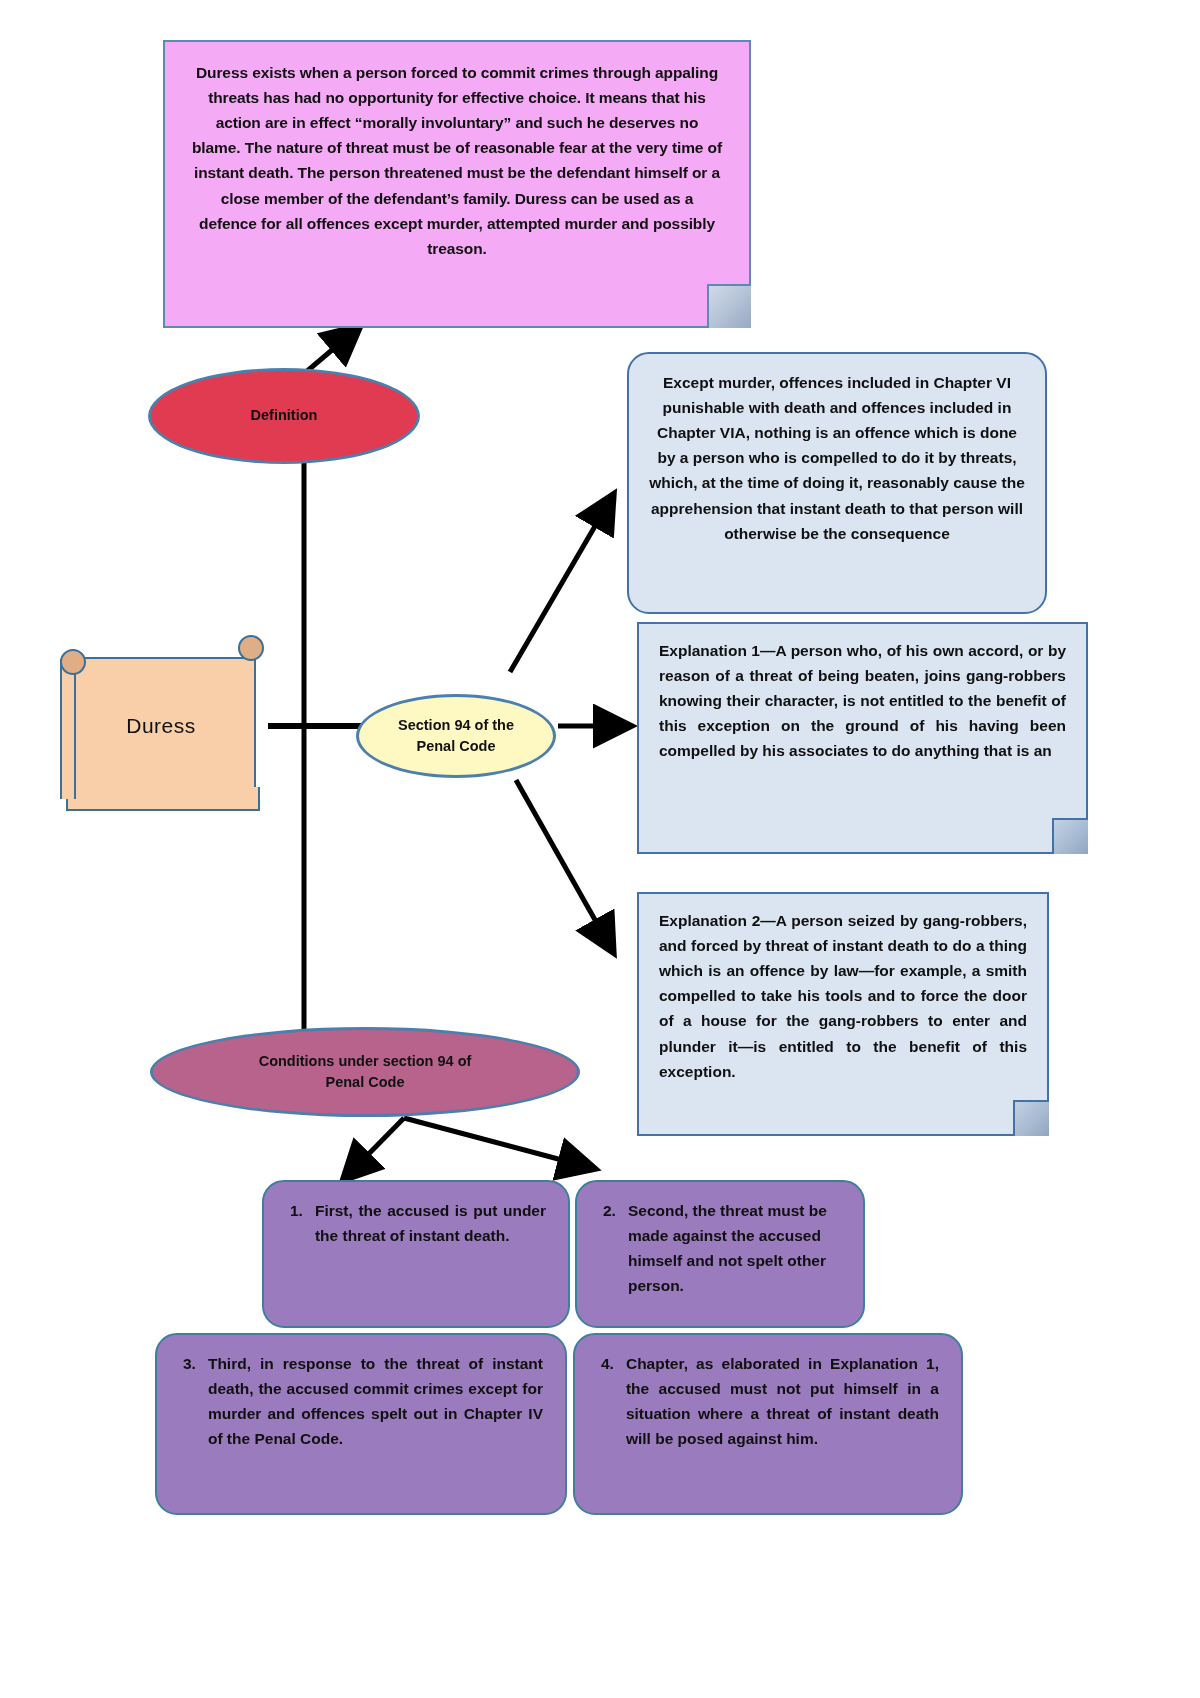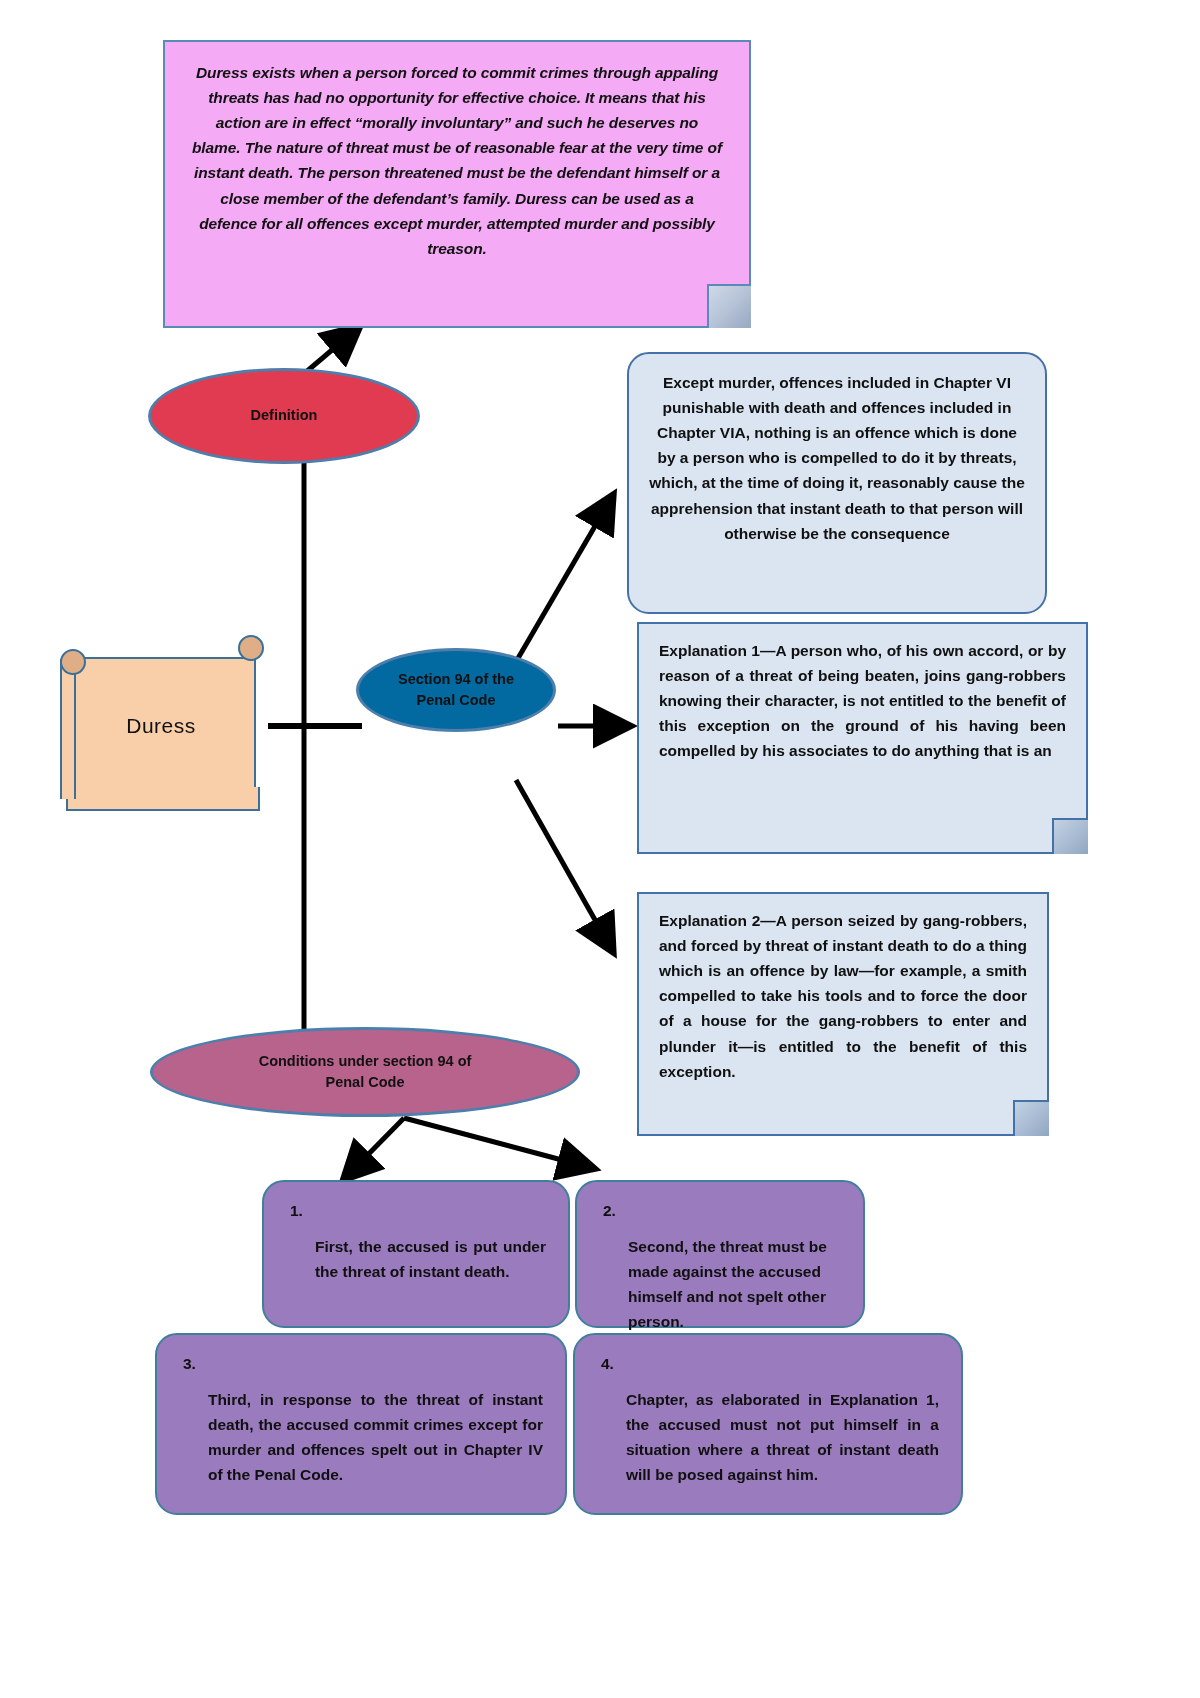--- a/index.html
+++ b/index.html
@@ -8,21 +8,20 @@
   #canvas{position:absolute;left:0;top:0;width:1200px;height:1698px;}
   .node{position:absolute;box-sizing:border-box;}
 
   
   .pink-box{
     left:163px;top:40px;width:588px;height:288px;
     background:#f4aaf5;border:2px solid #5a8bb5;
     padding:18px 26px 0 26px;
     text-align:center;line-height:1.62;font-size:15.5px;font-weight:600;
     letter-spacing:-0.1px;
-    font-style:italic;
   }
   .dogear{position:absolute;right:-2px;bottom:-2px;width:42px;height:42px;
     background:linear-gradient(135deg,#cfd9e8 0%,#b7c4d8 48%,#97a8c2 100%);
     border-left:2px solid #5a8bb5;border-top:2px solid #5a8bb5;}
 
   
   .blue-box{background:#dbe5f1;border:2px solid #4472a8;
     font-size:15.5px;line-height:1.62;font-weight:600;color:#101010;
     padding:14px 20px;box-sizing:border-box;}
   .bb1{left:627px;top:352px;width:420px;height:262px;border-radius:22px;
@@ -33,21 +32,21 @@
        text-justify:inter-word;}
   .dogear-blue{position:absolute;right:-2px;bottom:-2px;width:34px;height:34px;
     background:linear-gradient(135deg,#c3d2e4 0%,#aabdd4 50%,#90a6c0 100%);
     border-left:2px solid #4472a8;border-top:2px solid #4472a8;}
 
   
   .ell{border-radius:50%;display:flex;align-items:center;justify-content:center;
     text-align:center;font-size:14.5px;font-weight:700;border:3px solid #4d7fac;
     line-height:1.45;}
   .ell-def{left:148px;top:368px;width:272px;height:96px;background:#e03b50;}
-  .ell-sec{left:356px;top:648px;width:200px;height:84px;background:#0369a1;}
+  .ell-sec{left:356px;top:694px;width:200px;height:84px;background:#fef9c3;}
   .ell-cond{left:150px;top:1027px;width:430px;height:90px;background:#b7638c;}
 
   
   .scroll-wrap{left:48px;top:647px;width:222px;height:165px;}
   .scroll-body{position:absolute;left:18px;top:10px;width:186px;height:138px;
     background:#f9cfa9;border:2px solid #3a7099;}
   .scroll-roll{position:absolute;width:22px;height:22px;border-radius:50%;
     background:#dfae86;border:2px solid #3a7099;}
   .scroll-roll.tl{left:12px;top:2px;}
   .scroll-roll.tr{left:190px;top:-12px;}
@@ -62,21 +61,21 @@
   
   .purp{background:#9a7bbd;border:2px solid #3f7f9c;border-radius:22px;
     font-size:15.5px;line-height:1.62;font-weight:600;color:#101010;
     box-sizing:border-box;padding:16px 22px 14px 26px;}
   .p1{left:262px;top:1180px;width:308px;height:148px;text-align:justify;}
   .p2{left:575px;top:1180px;width:290px;height:148px;}
   .p3{left:155px;top:1333px;width:412px;height:182px;text-align:justify;}
   .p4{left:573px;top:1333px;width:390px;height:182px;text-align:justify;}
   .li{display:flex;gap:12px;}
   .li .num{flex:0 0 auto;font-weight:700;}
-  .li .txt{flex:1 1 auto;margin-top:36px;}
+  .li .txt{flex:1 1 auto;}
 
   svg.edges{position:absolute;left:0;top:0;width:1200px;height:1698px;
             pointer-events:none;}
 </style>
 </head>
 <body>
 
 <div id="canvas">
 
   <svg class="edges" viewBox="0 0 1200 1698">

